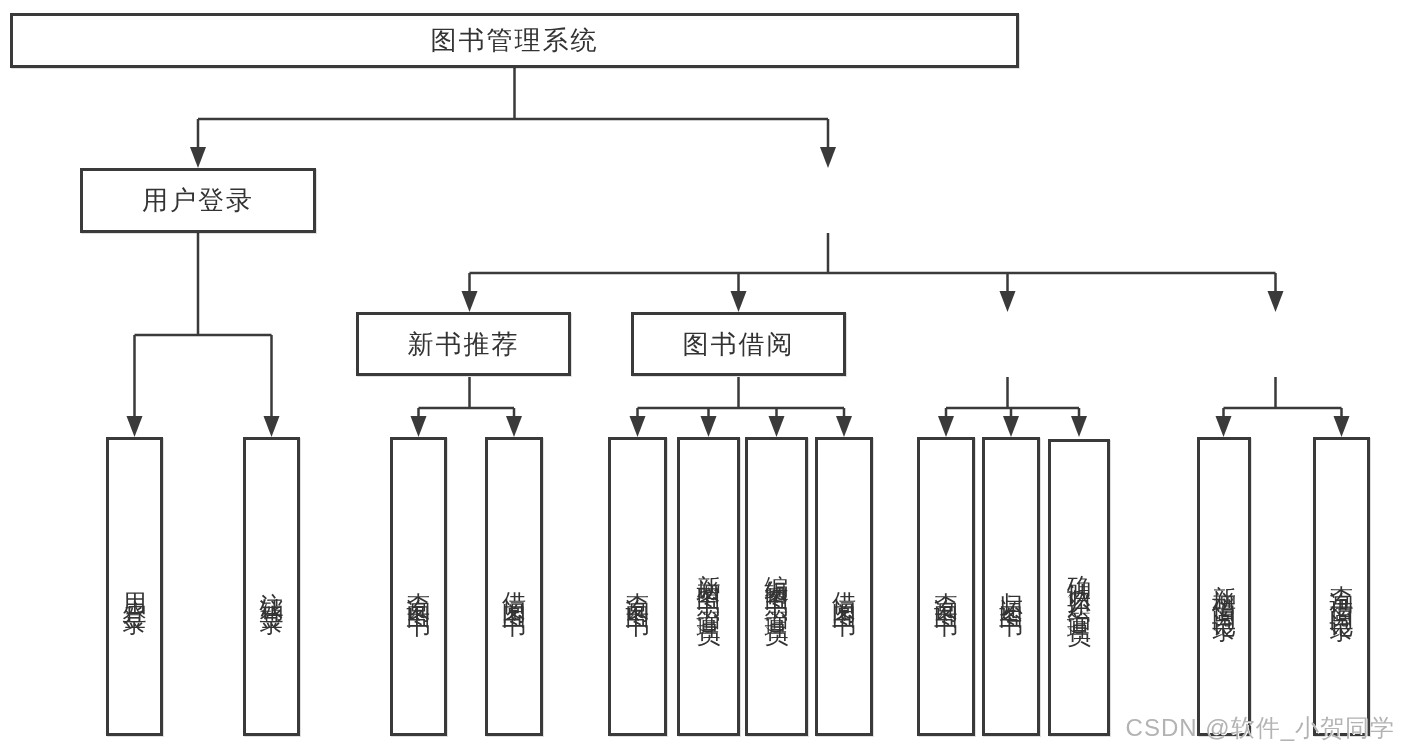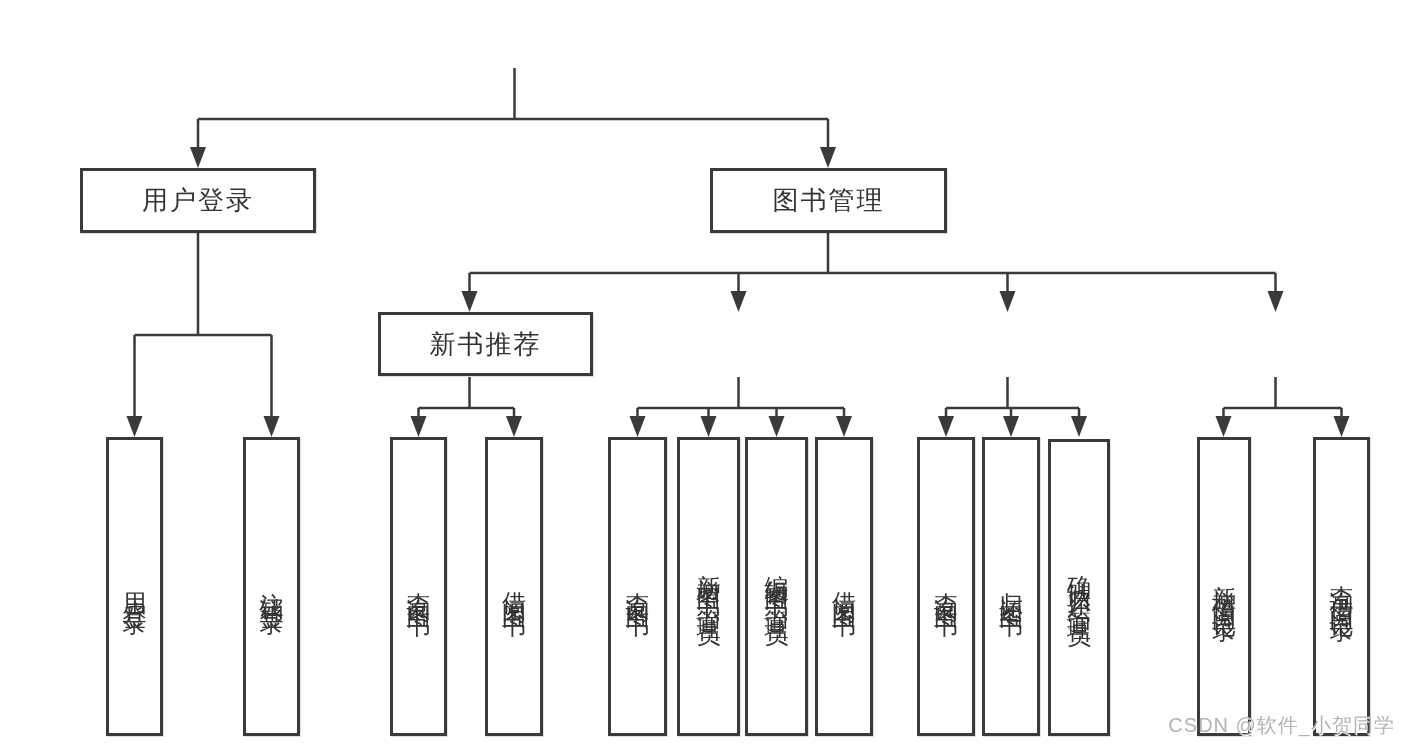--- a/index.html
+++ b/index.html
@@ -35,21 +35,21 @@
     position: absolute;
     left: 0; top: 0;
     pointer-events: none;
   }
   #connectors path { stroke: #3a3a3a; stroke-width: 2.5; fill: none; }
   #connectors polygon { fill: #3a3a3a; stroke: none; }
   .watermark {
     position: absolute;
     top: 712px;
     right: 10px;
-    font-size: 20px;
+    font-size: 24px;
     color: #b3b3b3;
     letter-spacing: 1px;
     text-shadow: 1px 1px 0 #ffffff;
     white-space: nowrap;
   }
 </style>
 </head>
 <body>
 
 <div id="canvas">
@@ -83,30 +83,33 @@
     <path d="M1007.5 377 V408 M946 408 H1079 M946 408 V418 M1011 408 V418 M1079 408 V418"></path>
     <polygon points="938,416 954,416 946,437"></polygon>
     <polygon points="1003,416 1019,416 1011,437"></polygon>
     <polygon points="1071,416 1087,416 1079,437"></polygon>
 
     <path d="M1275.5 377 V408 M1223.5 408 H1341.5 M1223.5 408 V418 M1341.5 408 V418"></path>
     <polygon points="1215.5,416 1231.5,416 1223.5,437"></polygon>
     <polygon points="1333.5,416 1349.5,416 1341.5,437"></polygon>
   </svg>
 
+  <div class="node hnode" style="left:10px; top:13px; width:1009px; height:55px;">
+    <span>图书管理系统</span>
+  </div>
 
   <div class="node hnode" style="left:80px; top:168px; width:236px; height:65px;">
     <span>用户登录</span>
   </div>
-  <div class="node hnode" style="left:710px; top:168px; width:237px; height:65px;">
-    <span>图书管理</span>
+
+  <div class="node hnode" style="left:356px; top:312px; width:215px; height:64px;">
+    <span>新书推荐</span>
   </div>
-
-  <div class="node hnode" style="left:378px; top:312px; width:215px; height:64px;">
-    <span>新书推荐</span>
+  <div class="node hnode" style="left:631px; top:312px; width:215px; height:64px;">
+    <span>图书借阅</span>
   </div>
 
   <div class="node vnode" style="left:106px; top:437px; width:57px; height:299px;">
     <span class="vtext">用户登录</span>
   </div>
   <div class="node vnode" style="left:243px; top:437px; width:57px; height:299px;">
     <span class="vtext">注销登录</span>
   </div>
 
   <div class="node vnode" style="left:390px; top:437px; width:57px; height:299px;">

